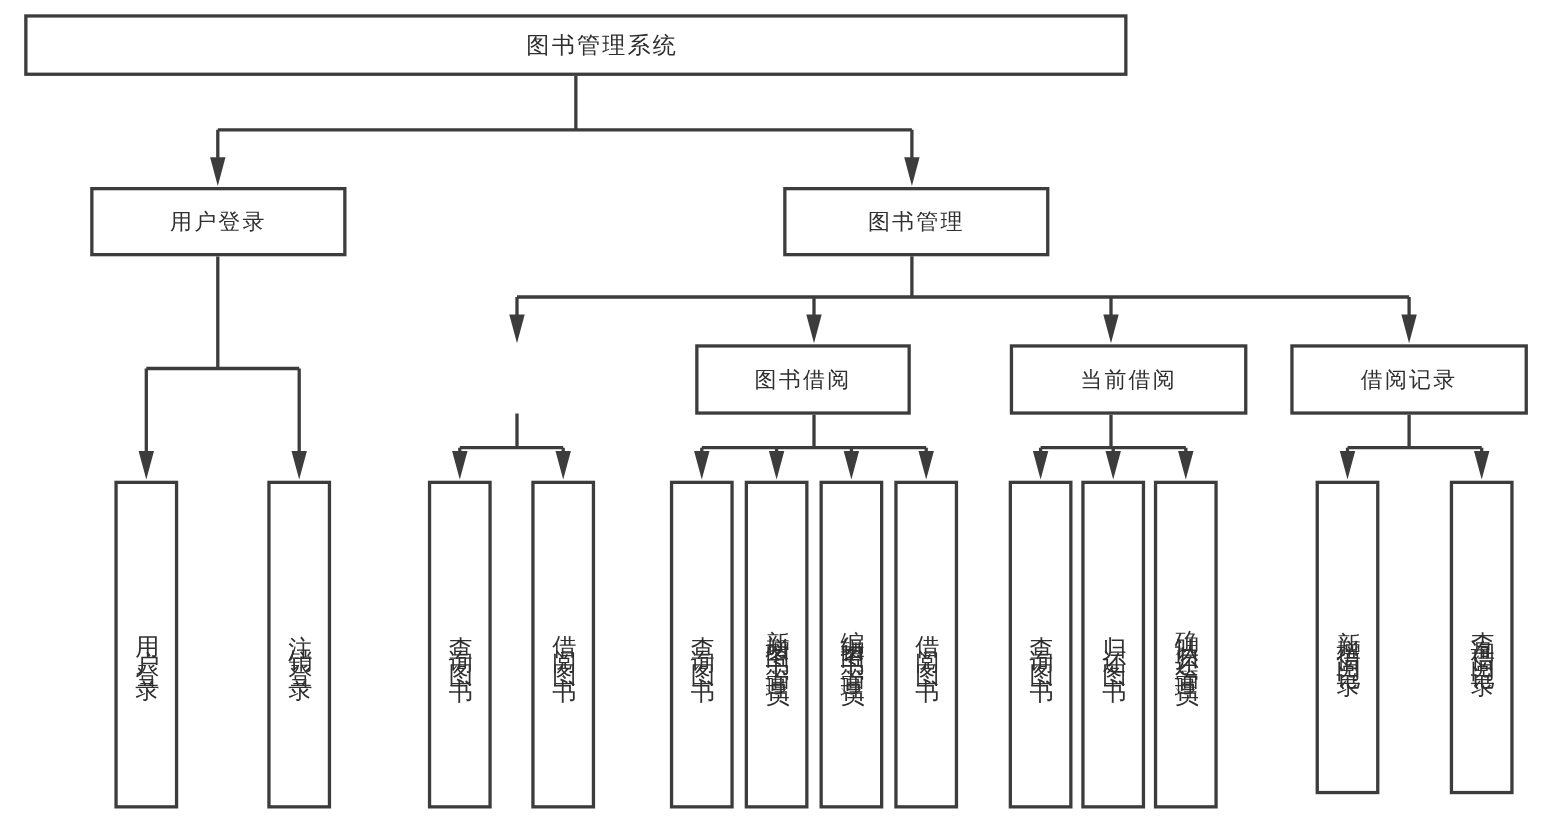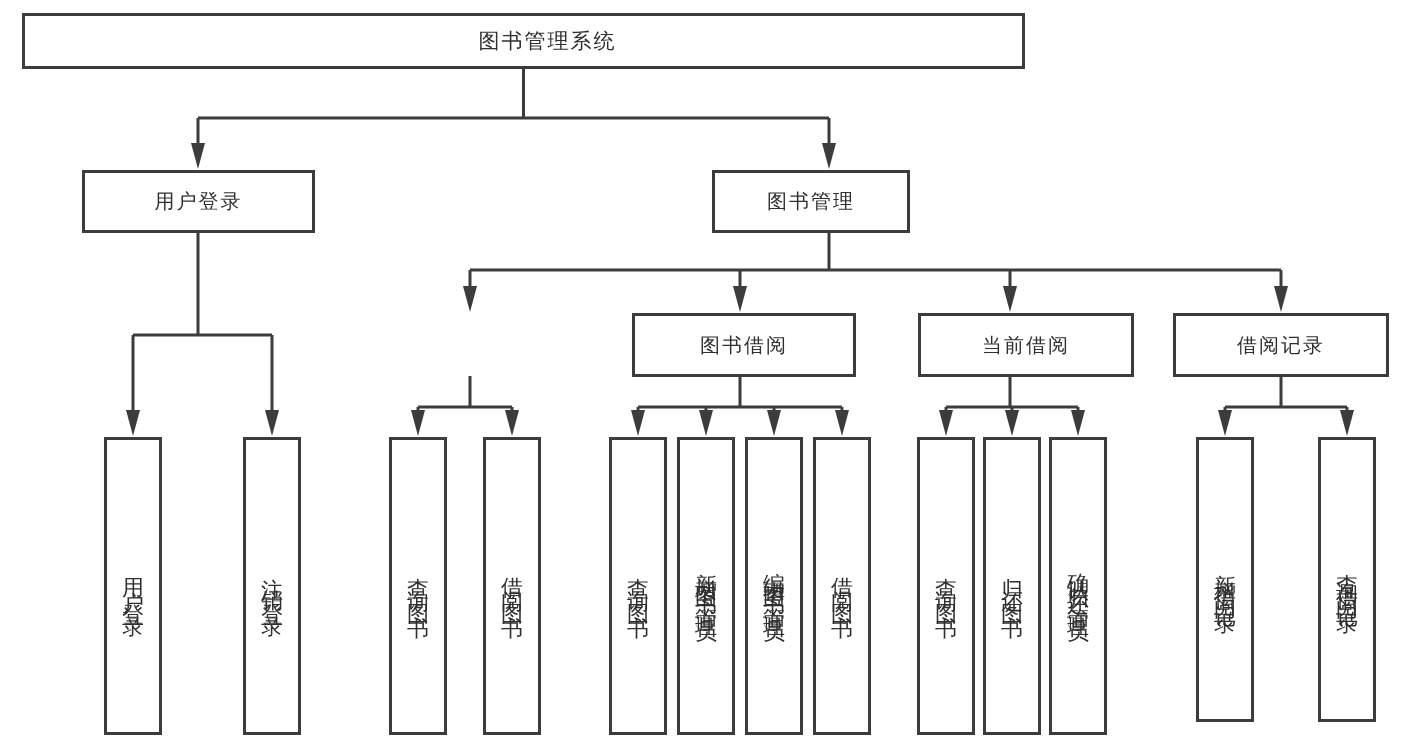--- a/index.html
+++ b/index.html
@@ -85,25 +85,25 @@
     </g>
   </svg>
 
   <div class="node hnode root" style="left:22px;top:13px;width:1003px;height:56px;padding-left:48px;">
     <span>图书管理系统</span>
   </div>
 
   <div class="node hnode" style="left:82px;top:170px;width:233px;height:63px;">
     <span>用户登录</span>
   </div>
-  <div class="node hnode" style="left:712px;top:170px;width:198px;height:63px;justify-content:center;">
+  <div class="node hnode" style="left:712px;top:170px;width:242px;height:63px;justify-content:center;">
     <span>图书管理</span>
   </div>
 
-  <div class="node hnode" style="left:632px;top:313px;width:224px;height:64px;">
+  <div class="node hnode" style="left:632px;top:313px;width:196px;height:64px;">
     <span>图书借阅</span>
   </div>
   <div class="node hnode" style="left:918px;top:313px;width:216px;height:64px;">
     <span>当前借阅</span>
   </div>
   <div class="node hnode" style="left:1173px;top:313px;width:216px;height:64px;">
     <span>借阅记录</span>
   </div>
 
   <div class="node leaf" style="left:104px;">

